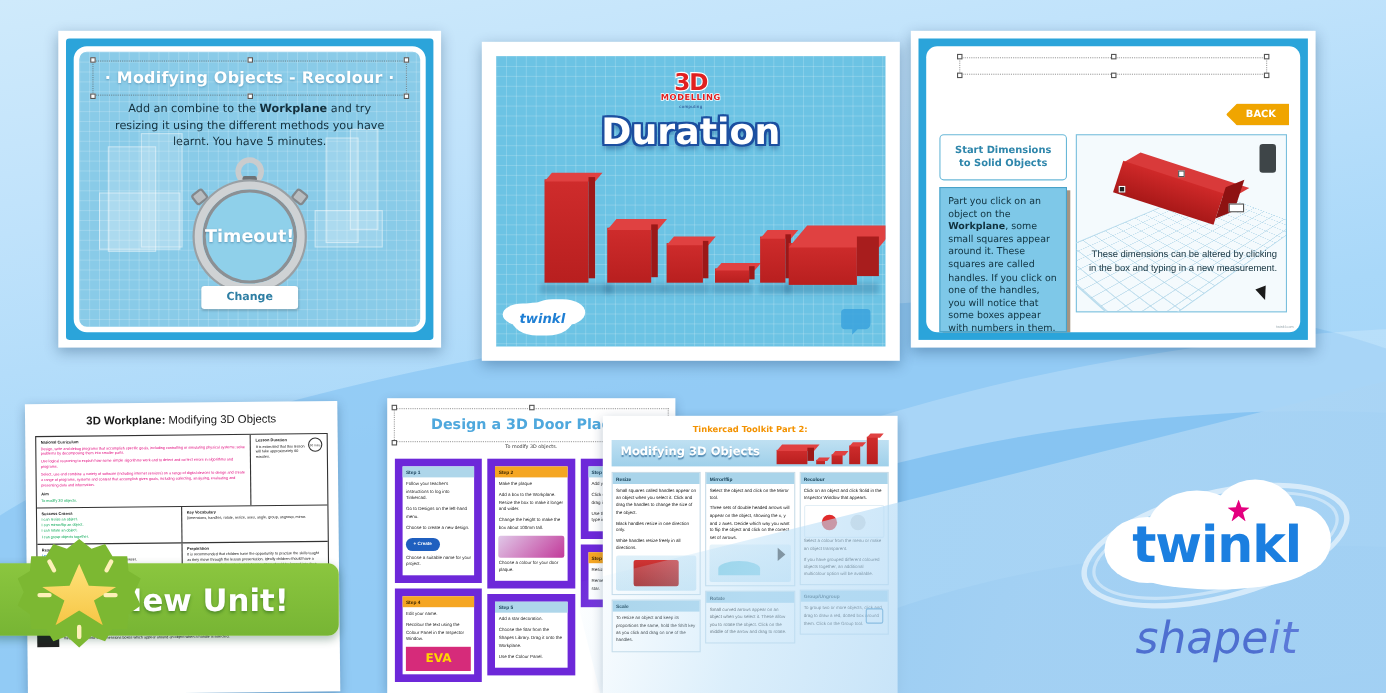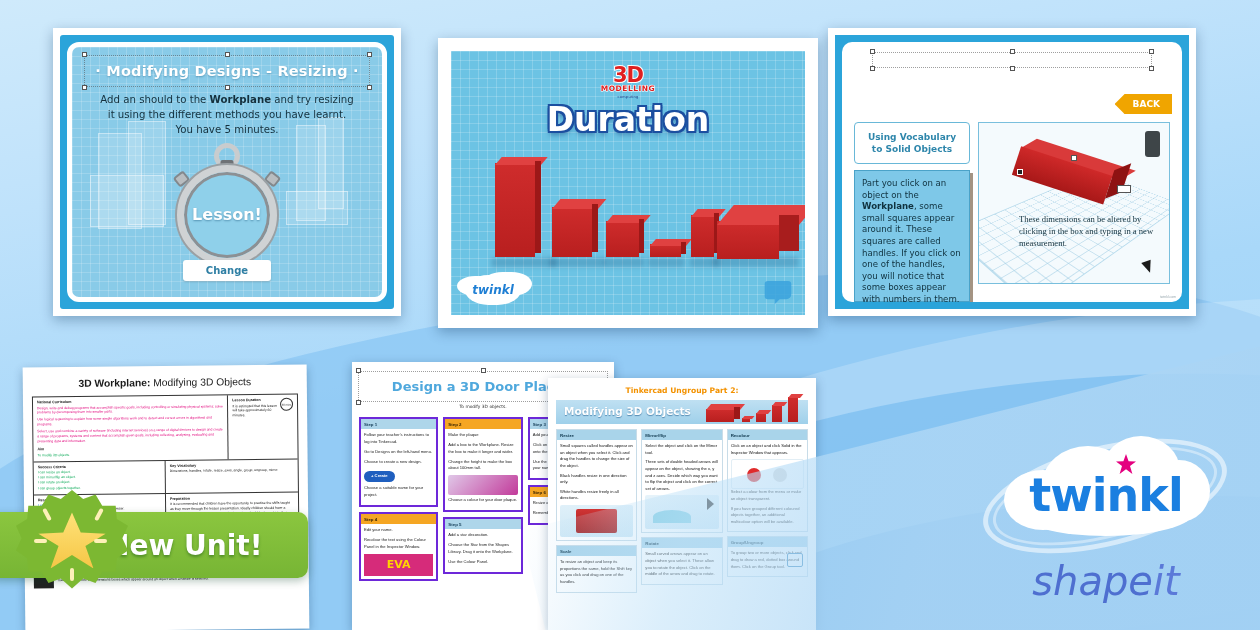--- a/index.html
+++ b/index.html
@@ -256,24 +256,23 @@
     position:absolute; left:-8%; top:16%; width:116%; height:86%;
     background: linear-gradient(#e3f2fa, #d5ecf7);
     border:1px solid #b9dced;
     transform: perspective(300px) rotateX(58deg) rotateZ(-45deg) scale(.92);
     background-image:
       linear-gradient(rgba(160,205,228,.55) 1px, transparent 1px),
       linear-gradient(90deg, rgba(160,205,228,.55) 1px, transparent 1px);
     background-size: 13px 13px;
   }
   .wp-caption {
-    position:absolute; left:8px; right:8px; bottom:34px; text-align:left;
+    position:absolute; left:8px; right:8px; bottom:34px; text-align:right;
     font-size:8.6px; line-height:1.4; color:#14323e;
-    font-family:Liberation Serif, serif;
-    margin-left:32px;
+    font-family:Liberation Sans, sans-serif;
   }
   .ruler-icon {
     position:absolute; right:9px; top:8px; width:15px; height:26px;
     background:#3e4548; border-radius:3px;
   }
   .cursor-arrow {
     position:absolute; right:16px; bottom:10px;
     width:0;height:0;
     border-left:5px solid transparent; border-right:5px solid transparent;
     border-bottom:12px solid #1b1b1b;
@@ -313,21 +312,21 @@
   .plq-title {
     position:relative; margin:13px 16px 0; text-align:center;
   }
   .plq-title h3 {
     font-size: 13px; font-weight:bold; color:#4fa8dd;
     font-family:"DejaVu Sans", sans-serif; white-space:nowrap;
   }
   .plq-sub { text-align:center; font-size:4.4px; color:#333; margin-top:6px; font-family:"DejaVu Sans",sans-serif;}
   .plq-grid { display:flex; gap:5px; margin: 8px 7px 0; }
   .plq-col { flex:1 1 0; min-width:0; }
-  .step-card { border:2px solid #6d28d9; margin-bottom:5px; background:#fff; }
+  .step-card { border:7px solid #6d28d9; margin-bottom:5px; background:#fff; }
   .step-head {
     font-size:4.4px; font-weight:bold; color:#173f59; padding:2.5px 3px;
     background:#aed6ea;
   }
   .step-head.orange { background:#f5a623; color:#3a2500; }
   .step-body { padding:3px; font-size:4.1px; line-height:1.6; color:#1b1b1b; }
   .step-body p { margin-bottom:3.5px; }
   .create-btn {
     display:inline-block; background:#1f5fbf; color:#fff; border-radius:7px;
     font-size:4.2px; font-weight:bold; padding:2.5px 7px; margin:2px 0 3px;
@@ -466,34 +465,34 @@
         </div>
 
         <div class="sel-title">
           <div class="handle-box"></div>
           <span class="hdl tl"></span>
           <span class="hdl tm"></span>
           <span class="hdl tr"></span>
           <span class="hdl bl"></span>
           <span class="hdl bm"></span>
           <span class="hdl br"></span>
-          <h2>· Modifying Designs - Resizing ·</h2>
+          <h2>· Modifying Objects - Recolour ·</h2>
         </div>
 
         <div class="body-text">
-          <span>Add an should to the </span><b>Workplane</b><span> and try resizing it using the different methods you have learnt. You have 5 minutes.</span>
+          <span>Add an combine to the </span><b>Workplane</b><span> and try resizing it using the different methods you have learnt. You have 5 minutes.</span>
         </div>
 
         <div class="stopwatch">
           <div class="sw-crown"></div>
           <div class="sw-stem"></div>
           <div class="sw-btn-l"></div>
           <div class="sw-btn-r"></div>
           <div class="sw-ring"></div>
-          <div class="sw-label">Lesson!</div>
+          <div class="sw-label">Timeout!</div>
         </div>
 
         <div class="start-btn">Change</div>
       </div>
     </div>
   </div>
 
   <div class="slide" id="slide-center">
     <div class="panel">
       <div class="grid-bg"></div>
@@ -568,21 +567,21 @@
           <span class="hdl tm"></span>
           <span class="hdl tr"></span>
           <span class="hdl bl"></span>
           <span class="hdl bm"></span>
           <span class="hdl br"></span>
         </div>
 
         <div class="back-btn">BACK</div>
 
         <div class="r-sidebox">
-          <div>Using Vocabulary</div>
+          <div>Start Dimensions</div>
           <div>to Solid Objects</div>
         </div>
 
         <div class="r-bluebox">
           <span>Part you click on an object on the </span><b>Workplane</b><span>, some small squares appear around it. These squares are called handles. If you click on one of the handles, you will notice that some boxes appear with numbers in them.</span>
         </div>
 
         <div class="r-canvas">
           <div class="wp-plane"></div>
           <div class="ruler-icon"></div>
@@ -733,21 +732,21 @@
           <div class="step-body">
             <p>Resize and rotate.</p>
             <p>Remember you can rotate the star.</p>
           </div>
         </div>
       </div>
     </div>
   </div>
 
   <div class="sheet" id="doc-toolkit">
-    <div class="tk-head">Tinkercad Ungroup Part 2:</div>
+    <div class="tk-head">Tinkercad Toolkit Part 2:</div>
     <div class="tk-bar">
       <h4>Modifying 3D Objects</h4>
       <div style="position:absolute; right:6px; top:-8px; width:96px; height:30px;">
         <div class="cuboid" style="left:0; bottom:0; width:34px; height:18px;">
           <div class="face-front" style="left:0; top:5px; width:28px; height:13px;"></div>
           <div class="face-top" style="left:0; top:0; width:34px; height:6px; transform:skewX(-40deg); transform-origin:bottom left;"></div>
           <div class="face-side" style="left:28px; top:3px; width:6px; height:12px;"></div>
         </div>
         <div class="cuboid" style="left:36px; bottom:0; width:10px; height:6px;">
           <div class="face-front" style="left:0; top:2px; width:8px; height:4px;"></div>

